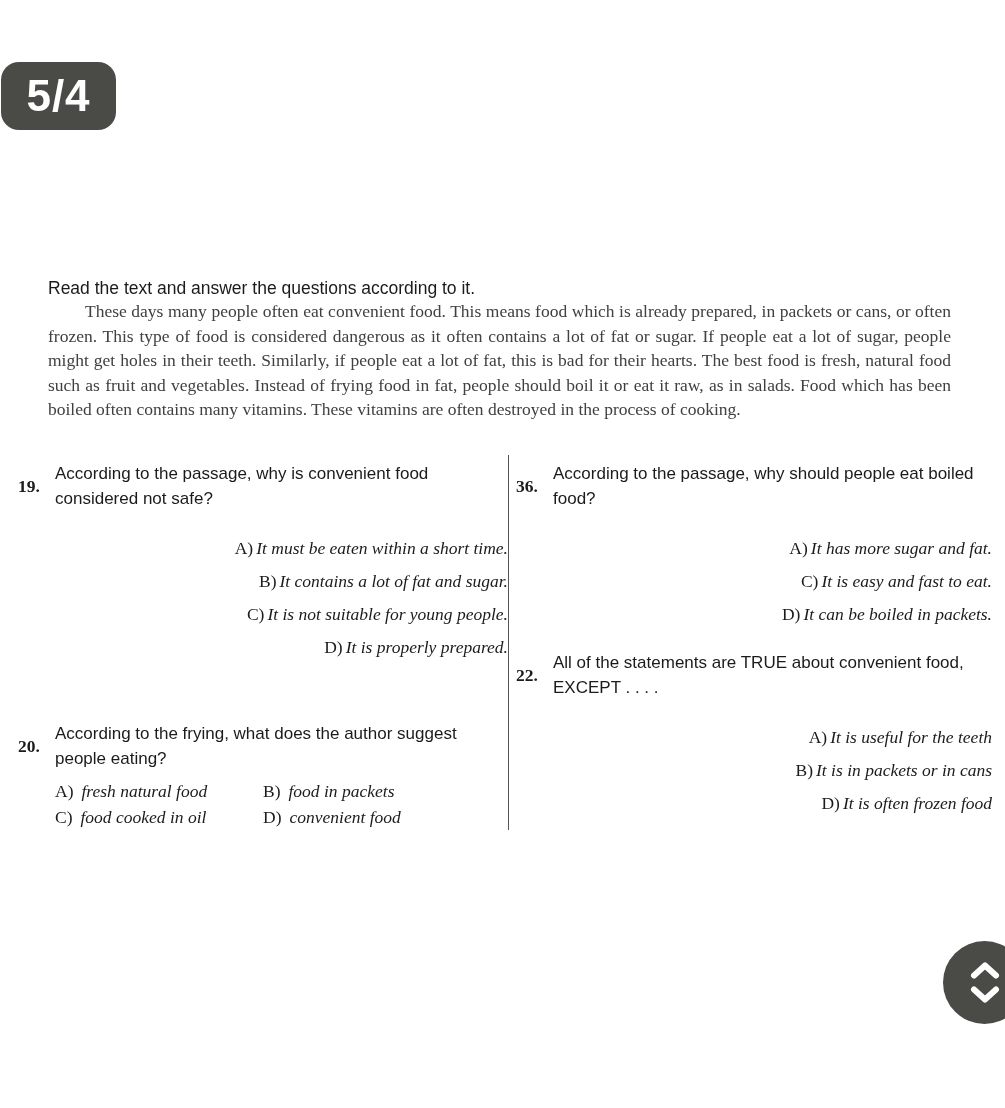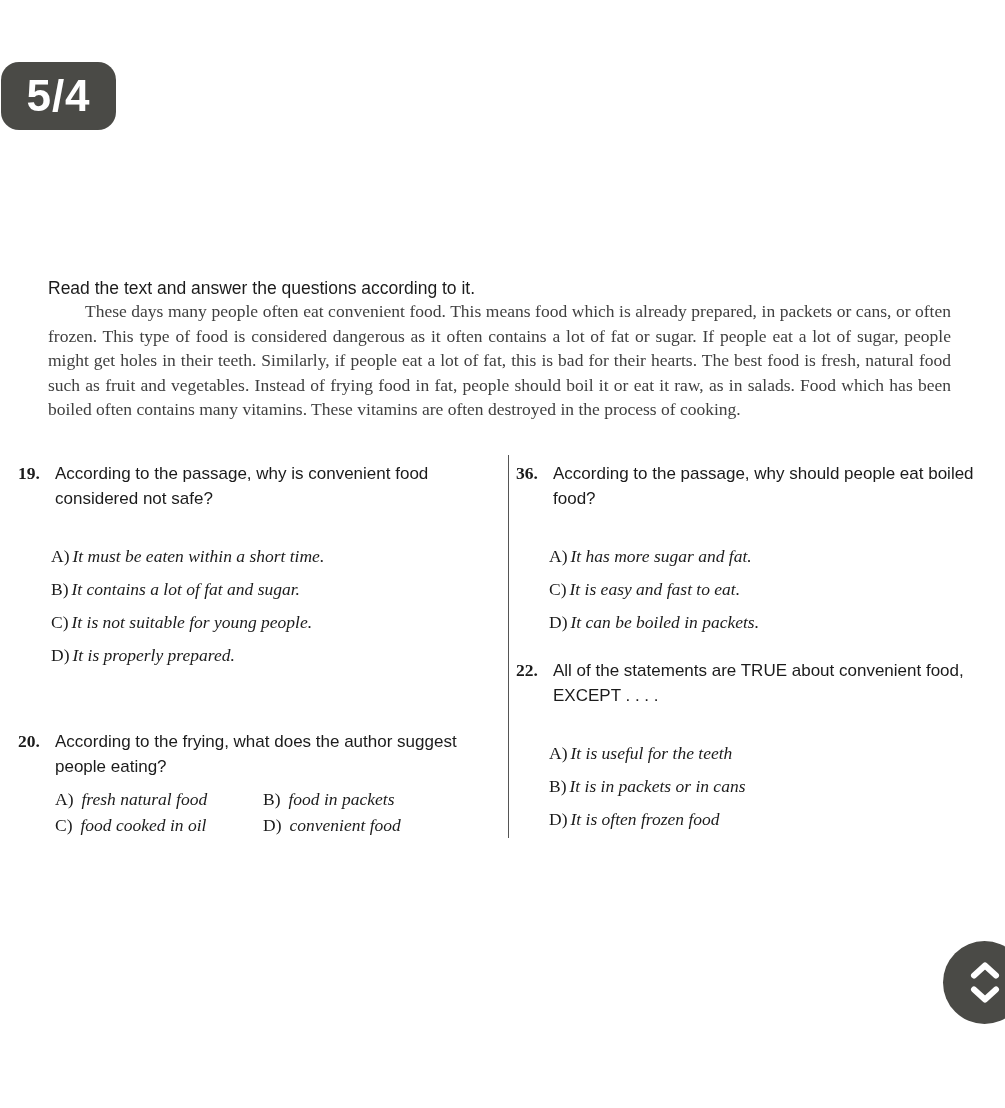--- a/index.html
+++ b/index.html
@@ -41,34 +41,34 @@
   }
 
   
   .questions {
     position: absolute; left: 18px; top: 455px; width: 974px;
     display: flex; align-items: stretch;
   }
   .col-left  { width: 490px; flex: none; }
   .col-right { flex: 1; border-left: 1px solid #555555; padding-left: 7px; }
 
-  .q { display: flex; align-items: flex-start; padding-top: 6px; }
+  .q { display: flex; align-items: center; padding-top: 6px; }
   .q-num {
     font-family: "Liberation Serif", serif;
     font-weight: bold; font-size: 17.5px; line-height: 25px;
     width: 37px; flex: none;
   }
   .q-text {
     font-family: "Liberation Sans", sans-serif;
     font-size: 17px; line-height: 25px;
   }
   .col-left  .q-text { max-width: 412px; }
   .col-right .q-text { max-width: 422px; }
 
-  .opts { margin: 29px 0 0 33px; }
+  .opts { margin: 21px 0 0 33px; text-align: right; }
   .opt  { line-height: 33px; white-space: nowrap; }
   .opt-label {
     font-family: "Liberation Serif", serif;
     font-size: 17.5px; margin-right: 3px;
   }
   .opt-text {
     font-family: "Liberation Serif", serif;
     font-style: italic; font-size: 17.5px;
   }
 

